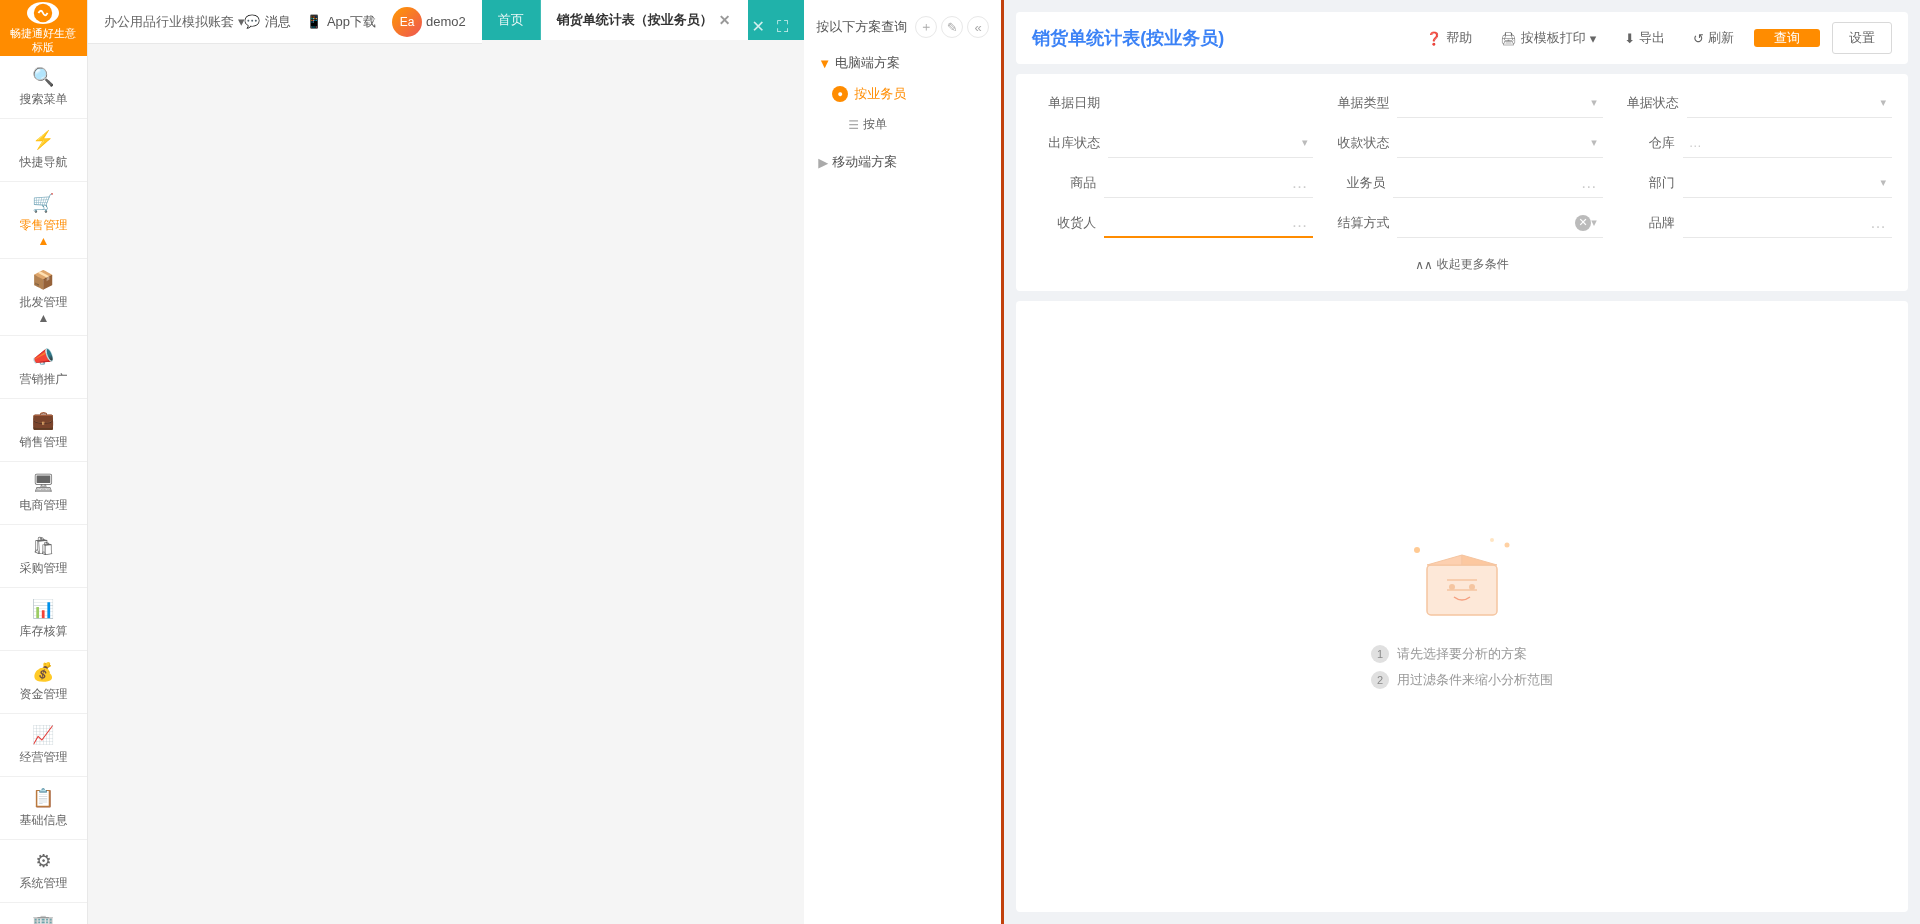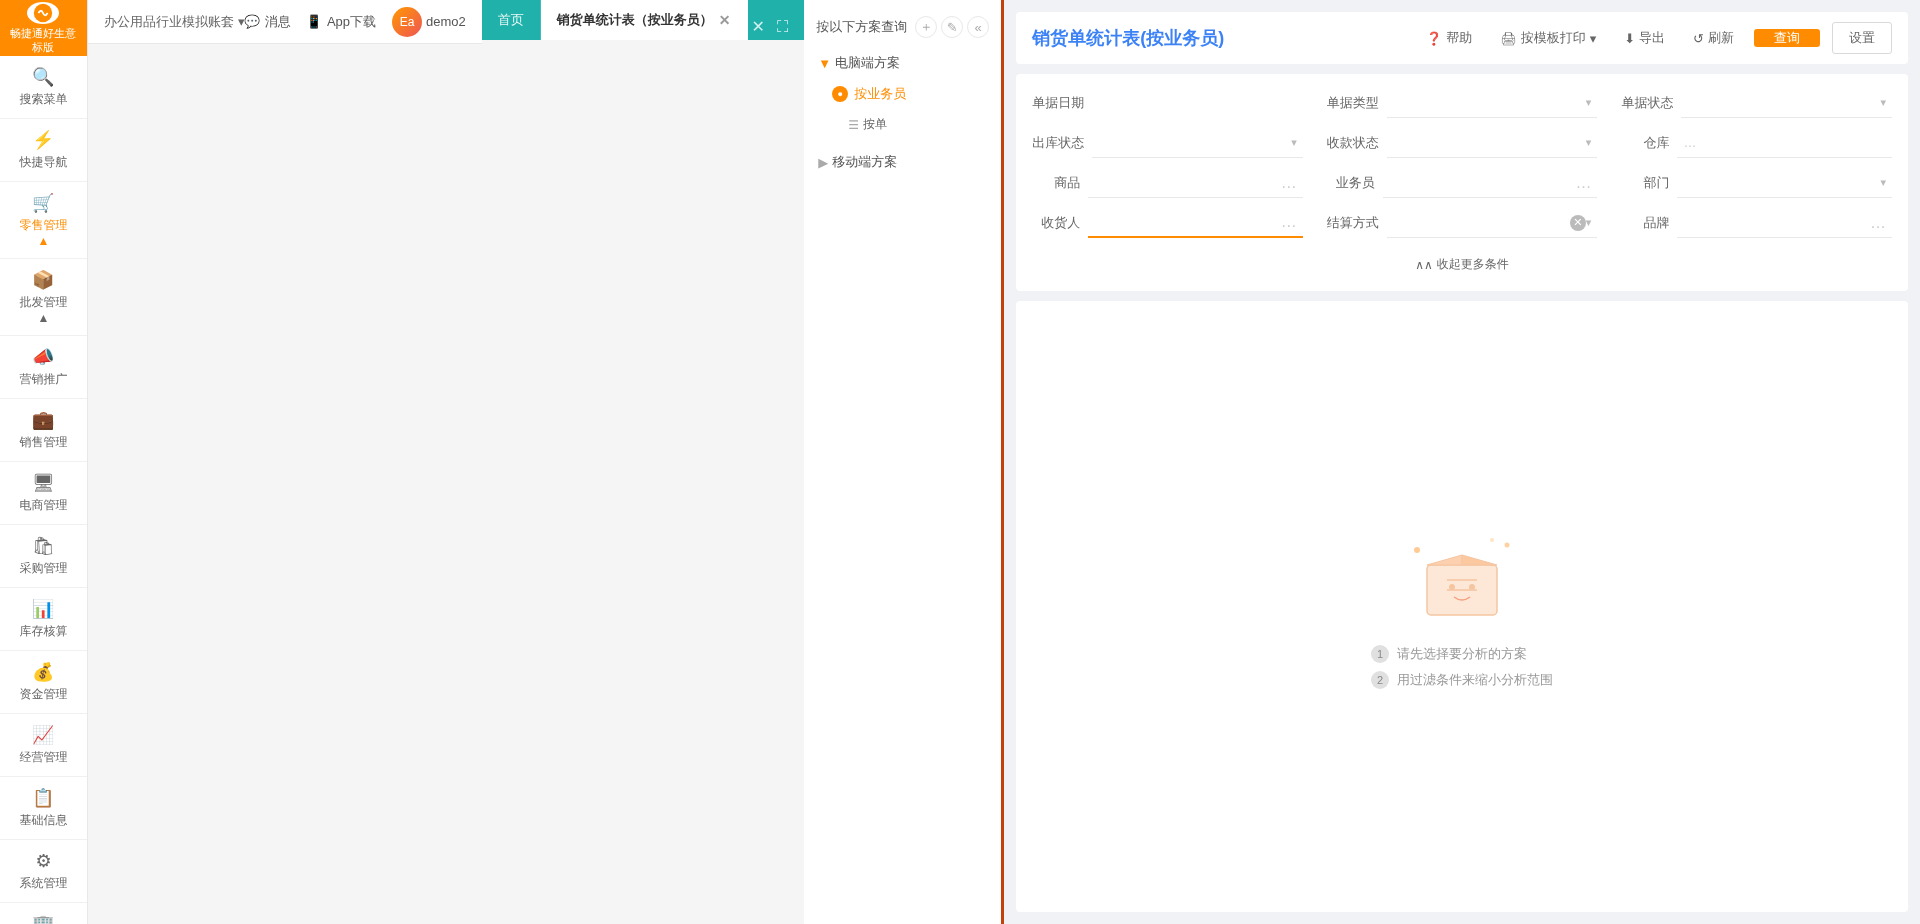--- a/index.html
+++ b/index.html
@@ -317,20 +317,21 @@
       display: flex; align-items: center; justify-content: center;
       cursor: pointer;
     }
 
     
     .filter-grid {
       display: grid;
       grid-template-columns: 1fr 1fr 1fr;
       gap: 10px 24px;
       margin-bottom: 10px;
+      margin-left: 16px;
     }
     .filter-cell {
       display: flex;
       align-items: center;
     }
     .filter-cell-label {
       font-size: 13px;
       color: #666;
       white-space: nowrap;
       padding-right: 8px;

